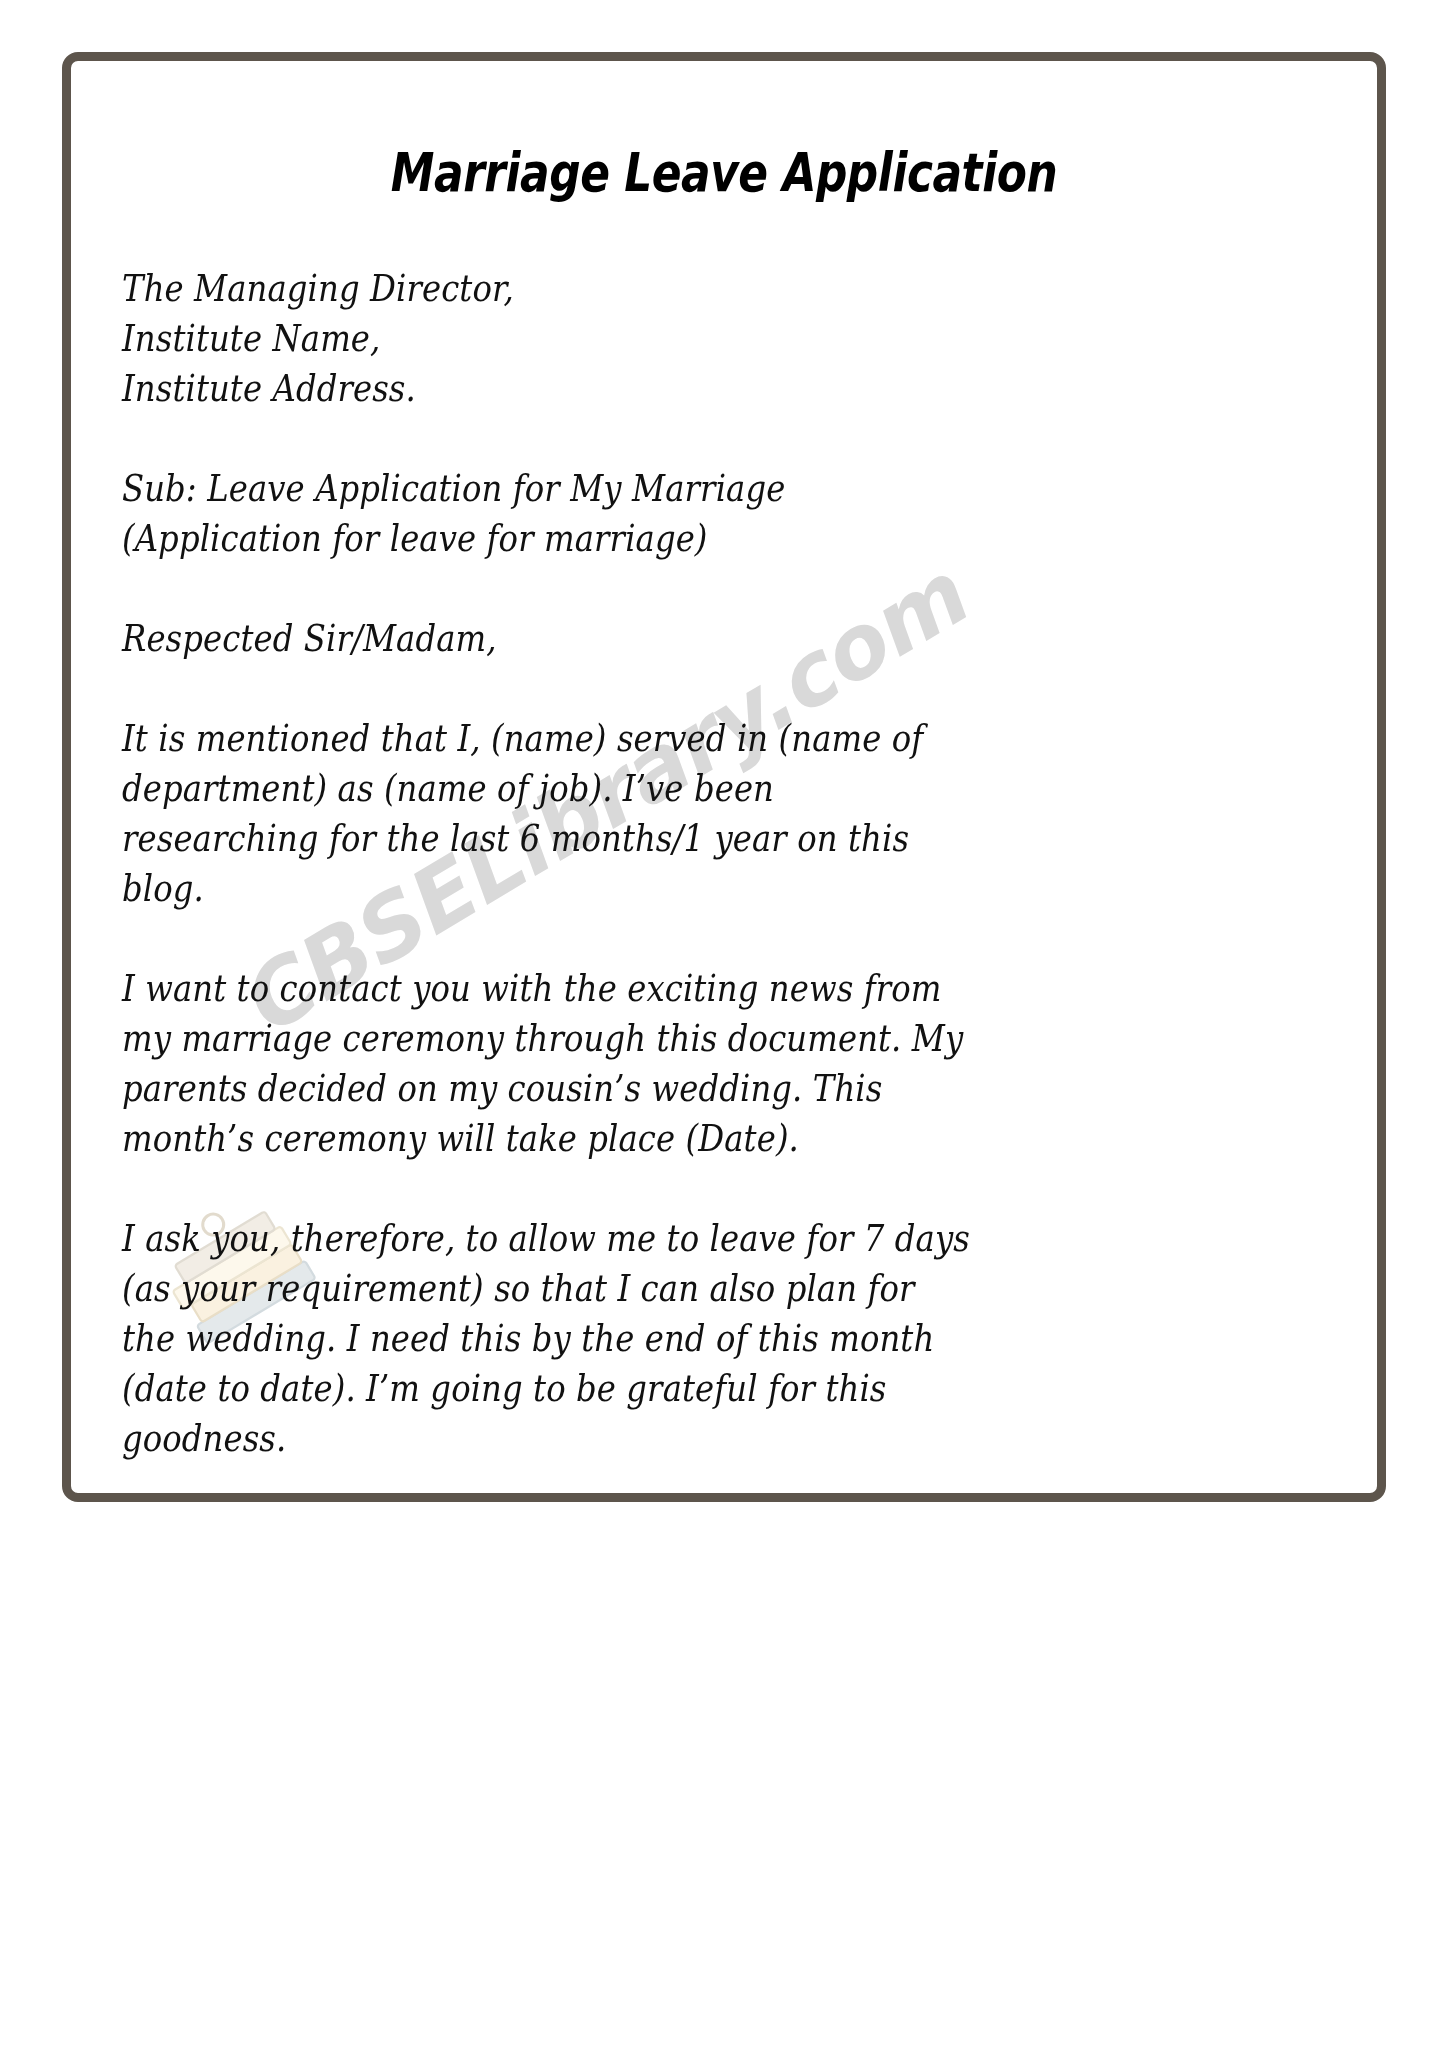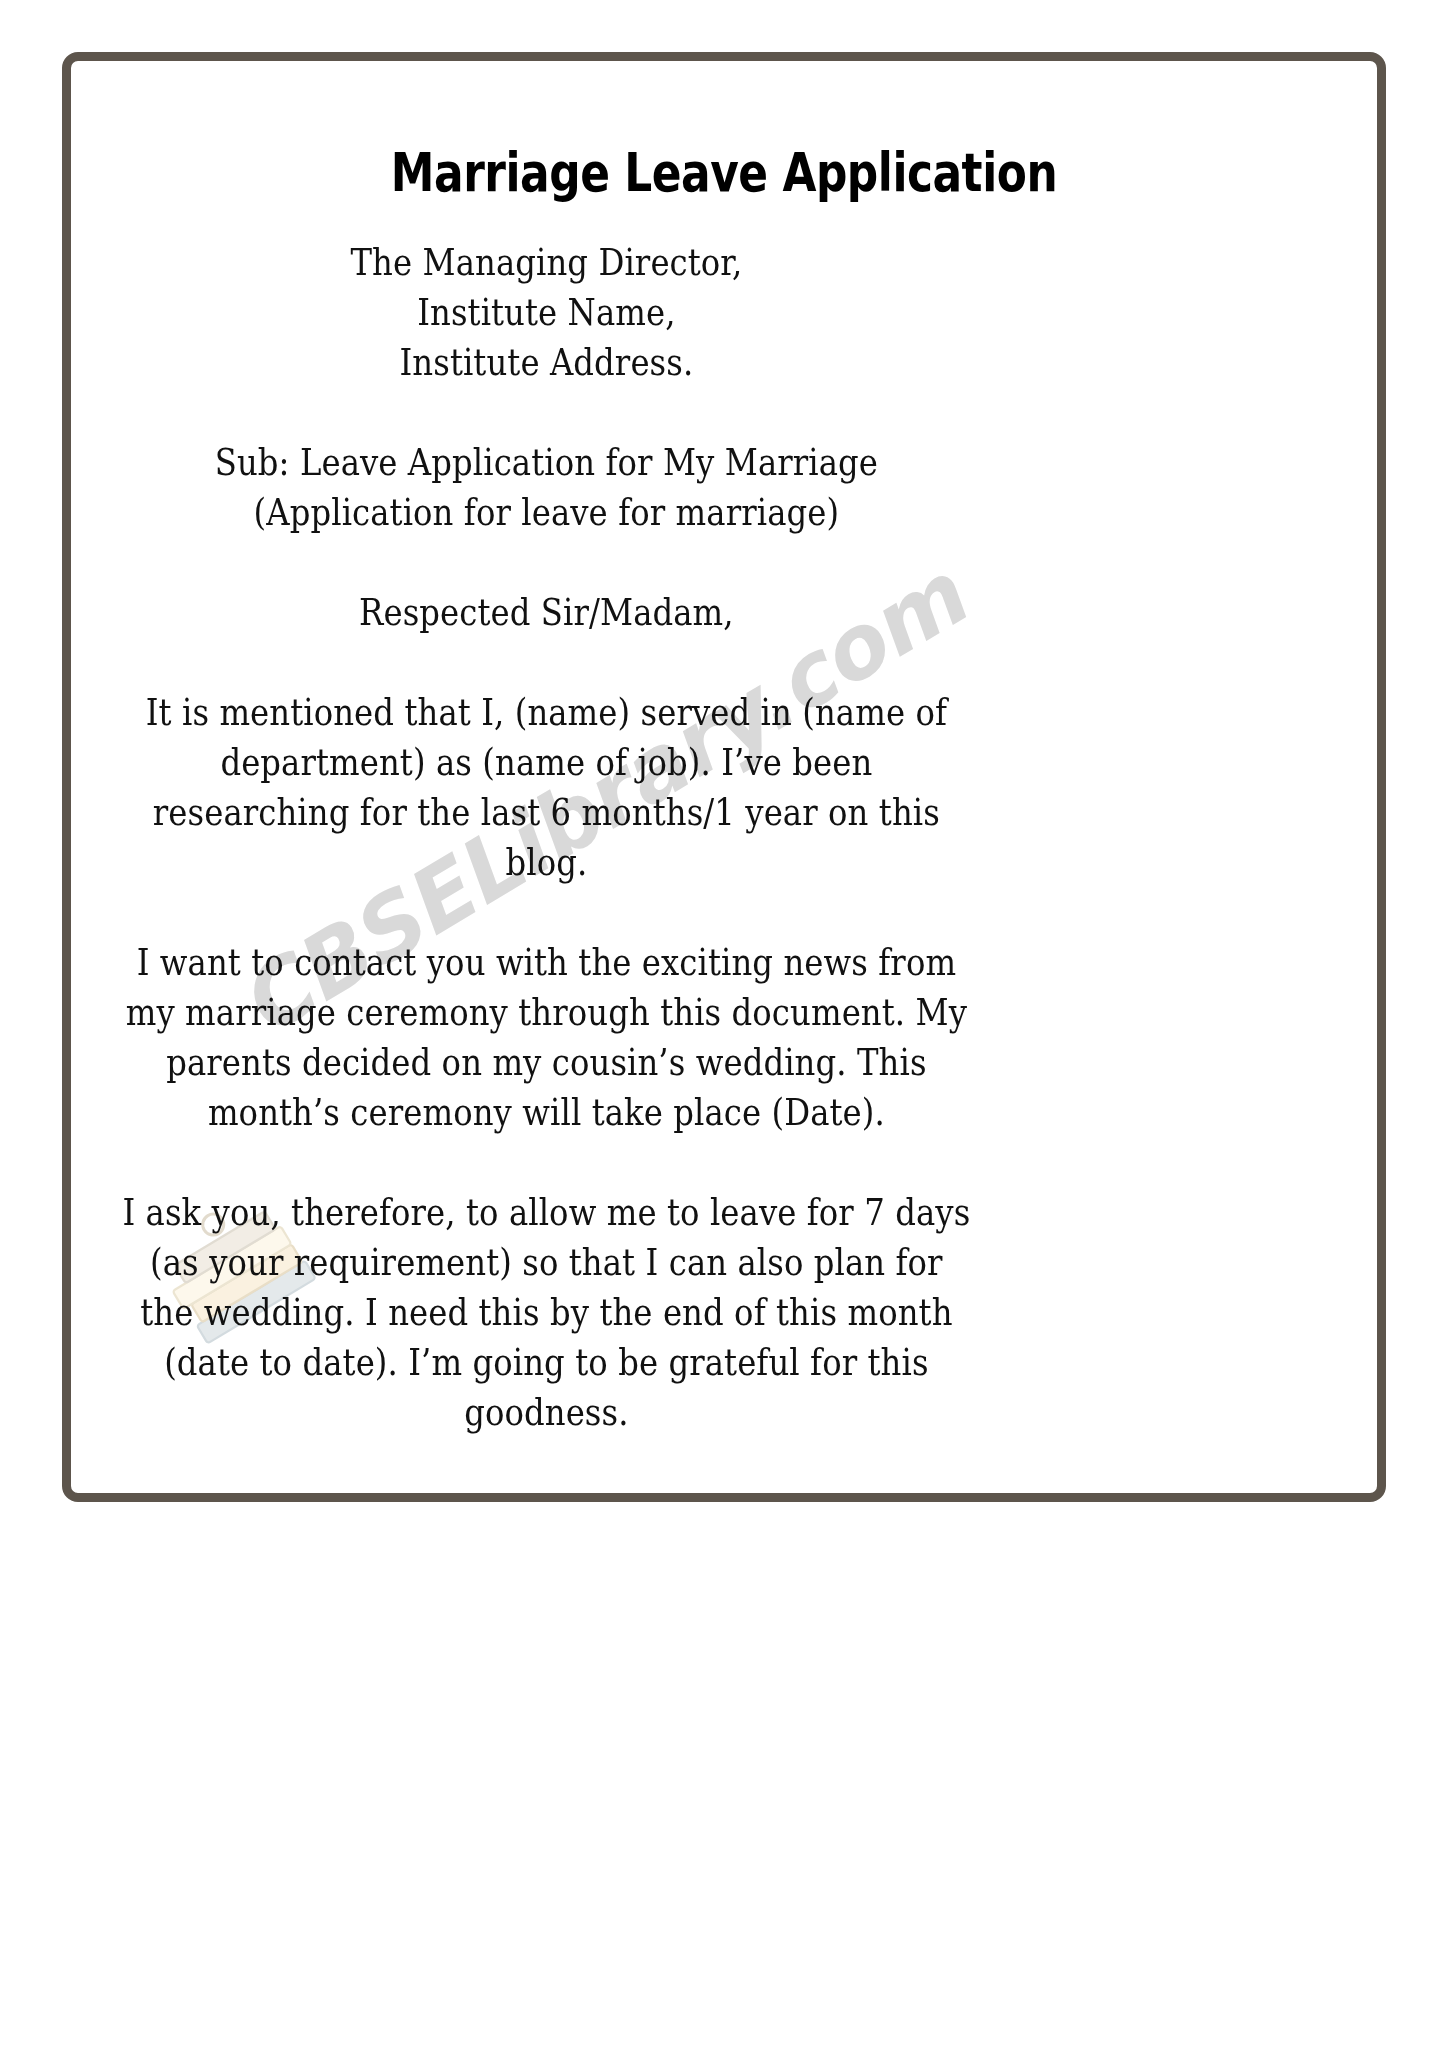--- a/index.html
+++ b/index.html
@@ -28,37 +28,37 @@
   }
   #content {
     position: absolute;
     left: 62px;
     top: 52px;
     width: 1324px;
     height: 1612px;
     box-sizing: border-box;
     padding: 48px 60px 20px 60px;
     z-index: 3;
+    font-style: italic;
   }
   #doc-title {
     text-align: center;
     font-family: "DejaVu Sans Condensed", "Liberation Sans Narrow", "Liberation Sans", sans-serif;
     font-weight: bold;
     font-size: 53px;
     letter-spacing: -0.5px;
     color: #000000;
     margin: 44px 0 0 0;
     line-height: 1.1;
     transform: scaleX(0.92);
     transform-origin: center center;
   }
   #body-blocks {
-    margin-top: 36px;
+    margin-top: 62px;
     padding-left: 0px;
-    text-align: center;
   }
   .para {
     font-family: "DejaVu Serif Condensed", "Liberation Serif", serif;
     font-size: 37px;
     line-height: 50px;
     color: #111111;
     margin: 0 0 50px 0;
     max-width: 875px;
     letter-spacing: 0.1px;
     transform: scaleX(0.97);

